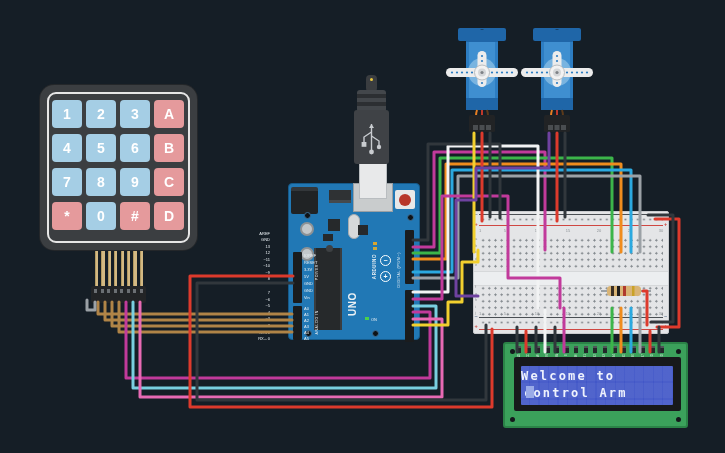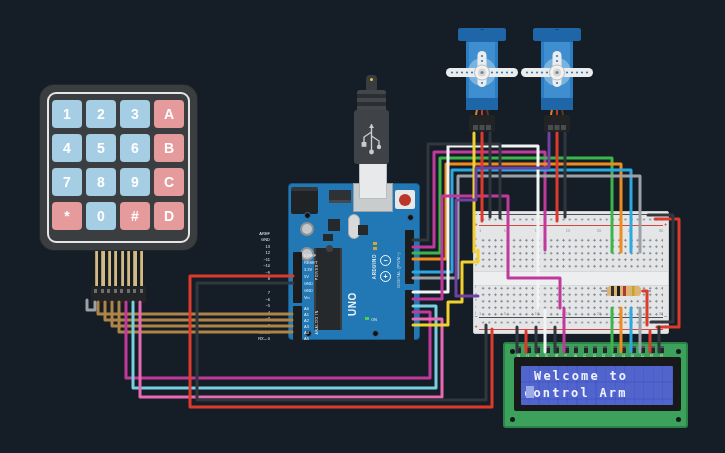--- a/index.html
+++ b/index.html
@@ -170,21 +170,21 @@
         <div class="lcd-pinlbl" style="left: 127.1px; top: 9.5px;">DB6</div>
         <div class="lcd-pin" style="left: 136.15px; top: 2px;"></div>
         <div class="lcd-pinlbl" style="left: 136.65px; top: 9.5px;">DB7</div>
         <div class="lcd-pin" style="left: 145.7px; top: 2px;"></div>
         <div class="lcd-pinlbl" style="left: 146.2px; top: 9.5px;">LED</div>
         <div class="lcd-pin" style="left: 155.25px; top: 2px;"></div>
         <div class="lcd-pinlbl" style="left: 155.75px; top: 9.5px;">LED</div>
       </div>
     <div class="lcd-bezel">
       <div class="lcd-screen">
-        <div class="lcd-line" style="left:13px;top:3px;">Welcome to</div>
+        <div class="lcd-line" style="left:0;top:3px;">Welcome to</div>
         <div class="lcd-line" style="left:3px;top:20px;">
             <span>control Arm</span>
             <span id="lcd-cursor">
               <span class="cur"></span>
               <span class="cur"></span>
             </span>
           </div>
       </div>
     </div>
   </div>

